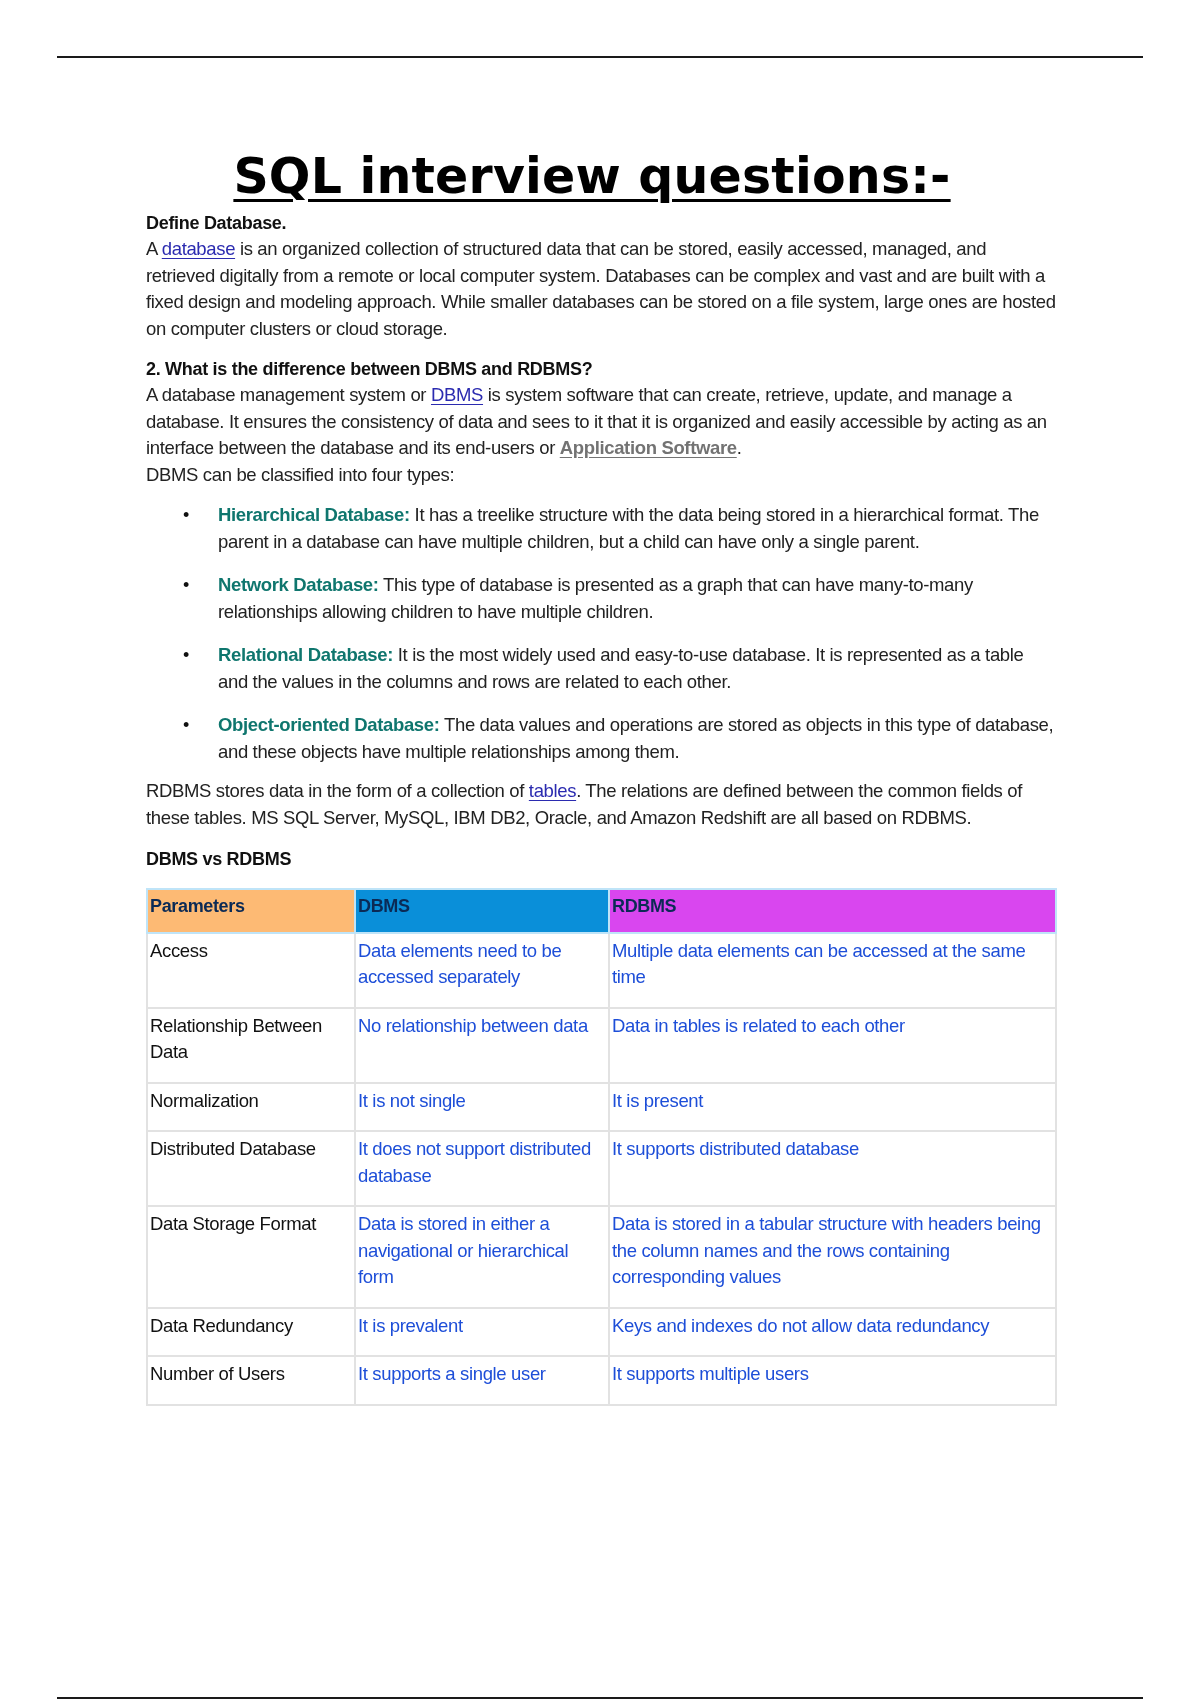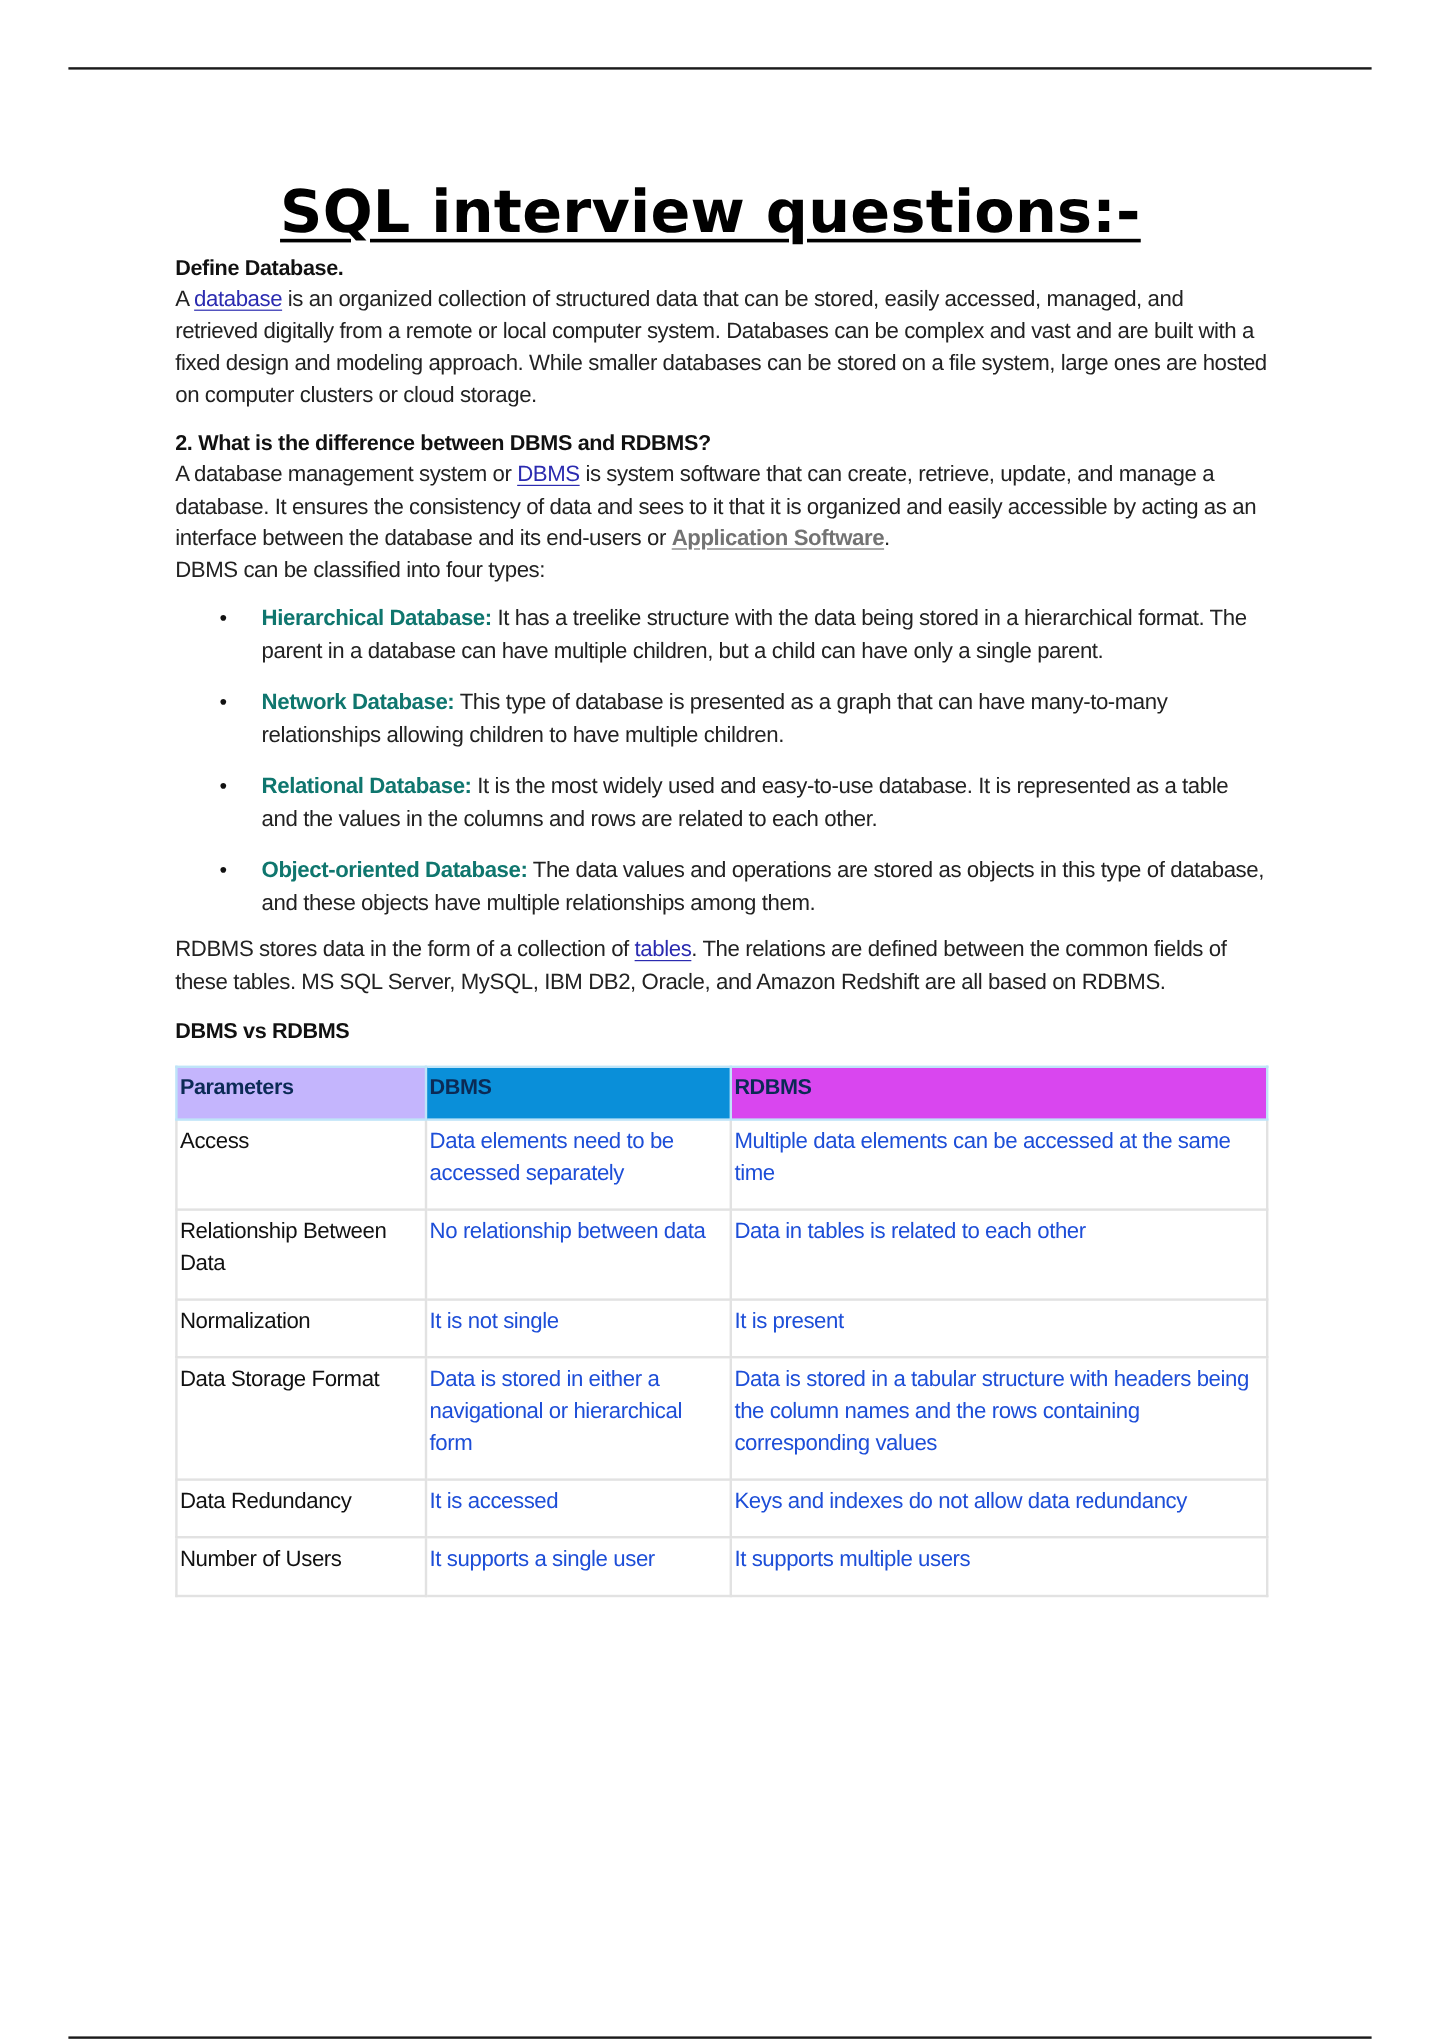--- a/index.html
+++ b/index.html
@@ -77,21 +77,21 @@
   <div class="h vs-h">DBMS vs RDBMS</div>
 
   <table class="cmp">
     <colgroup>
         <col class="c1">
         <col class="c2">
         <col class="c3">
       </colgroup>
     <thead>
       <tr>
-        <th style="background: #c4b5fd;">Parameters</th>
+        <th style="background: #fdba74;">Parameters</th>
         <th style="background: rgb(10, 143, 217);">DBMS</th>
         <th style="background: #d946ef;">RDBMS</th>
       </tr>
     </thead>
     <tbody>
       <tr>
         <td class="param">Access</td>
         <td>Data elements need to be accessed separately</td>
         <td>Multiple data elements can be accessed at the same time</td>
       </tr>
@@ -99,27 +99,32 @@
         <td class="param">Relationship Between Data</td>
         <td>No relationship between data</td>
         <td>Data in tables is related to each other</td>
       </tr>
       <tr>
         <td class="param">Normalization</td>
         <td>It is not single</td>
         <td>It is present</td>
       </tr>
       <tr>
+        <td class="param">Distributed Database</td>
+        <td>It does not support distributed database</td>
+        <td>It supports distributed database</td>
+      </tr>
+      <tr>
         <td class="param">Data Storage Format</td>
         <td>Data is stored in either a navigational or hierarchical form</td>
         <td>Data is stored in a tabular structure with headers being the column names and the rows containing corresponding values</td>
       </tr>
       <tr>
         <td class="param">Data Redundancy</td>
-        <td>It is accessed</td>
+        <td>It is prevalent</td>
         <td>Keys and indexes do not allow data redundancy</td>
       </tr>
       <tr>
         <td class="param">Number of Users</td>
         <td>It supports a single user</td>
         <td>It supports multiple users</td>
       </tr>
     </tbody>
   </table>
 </div>

